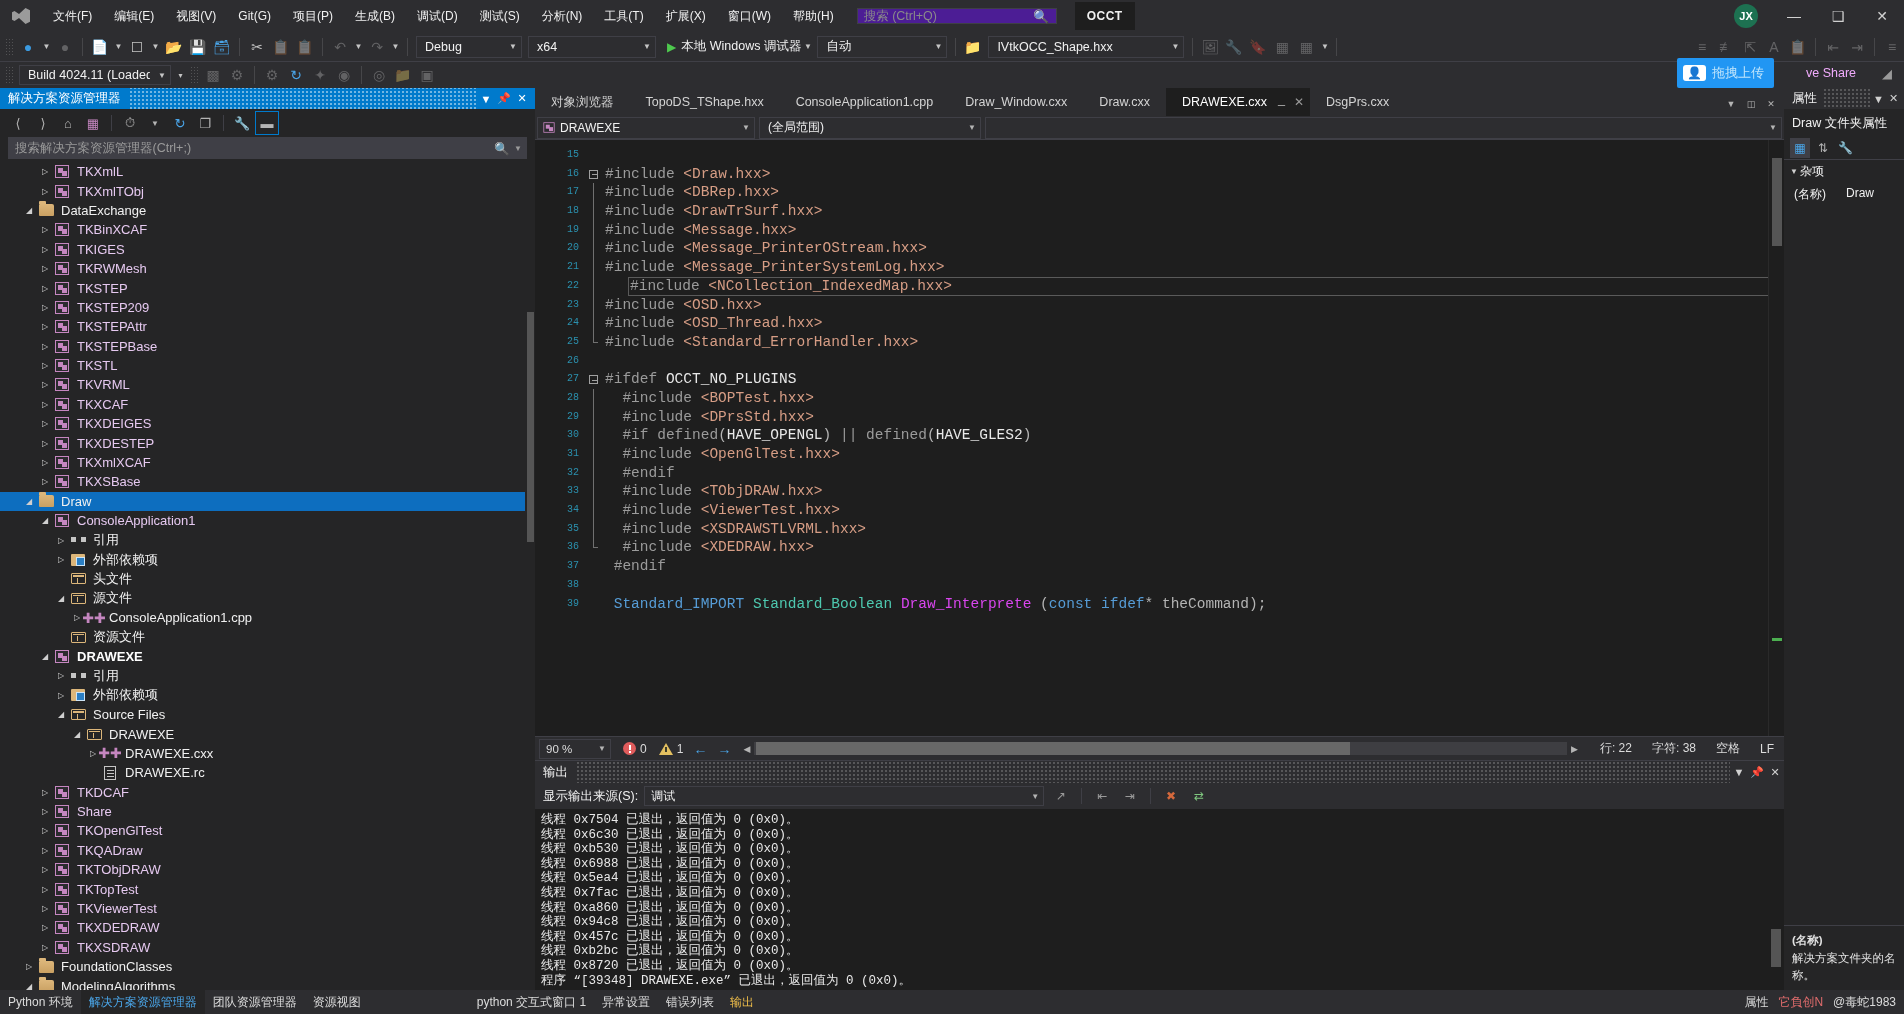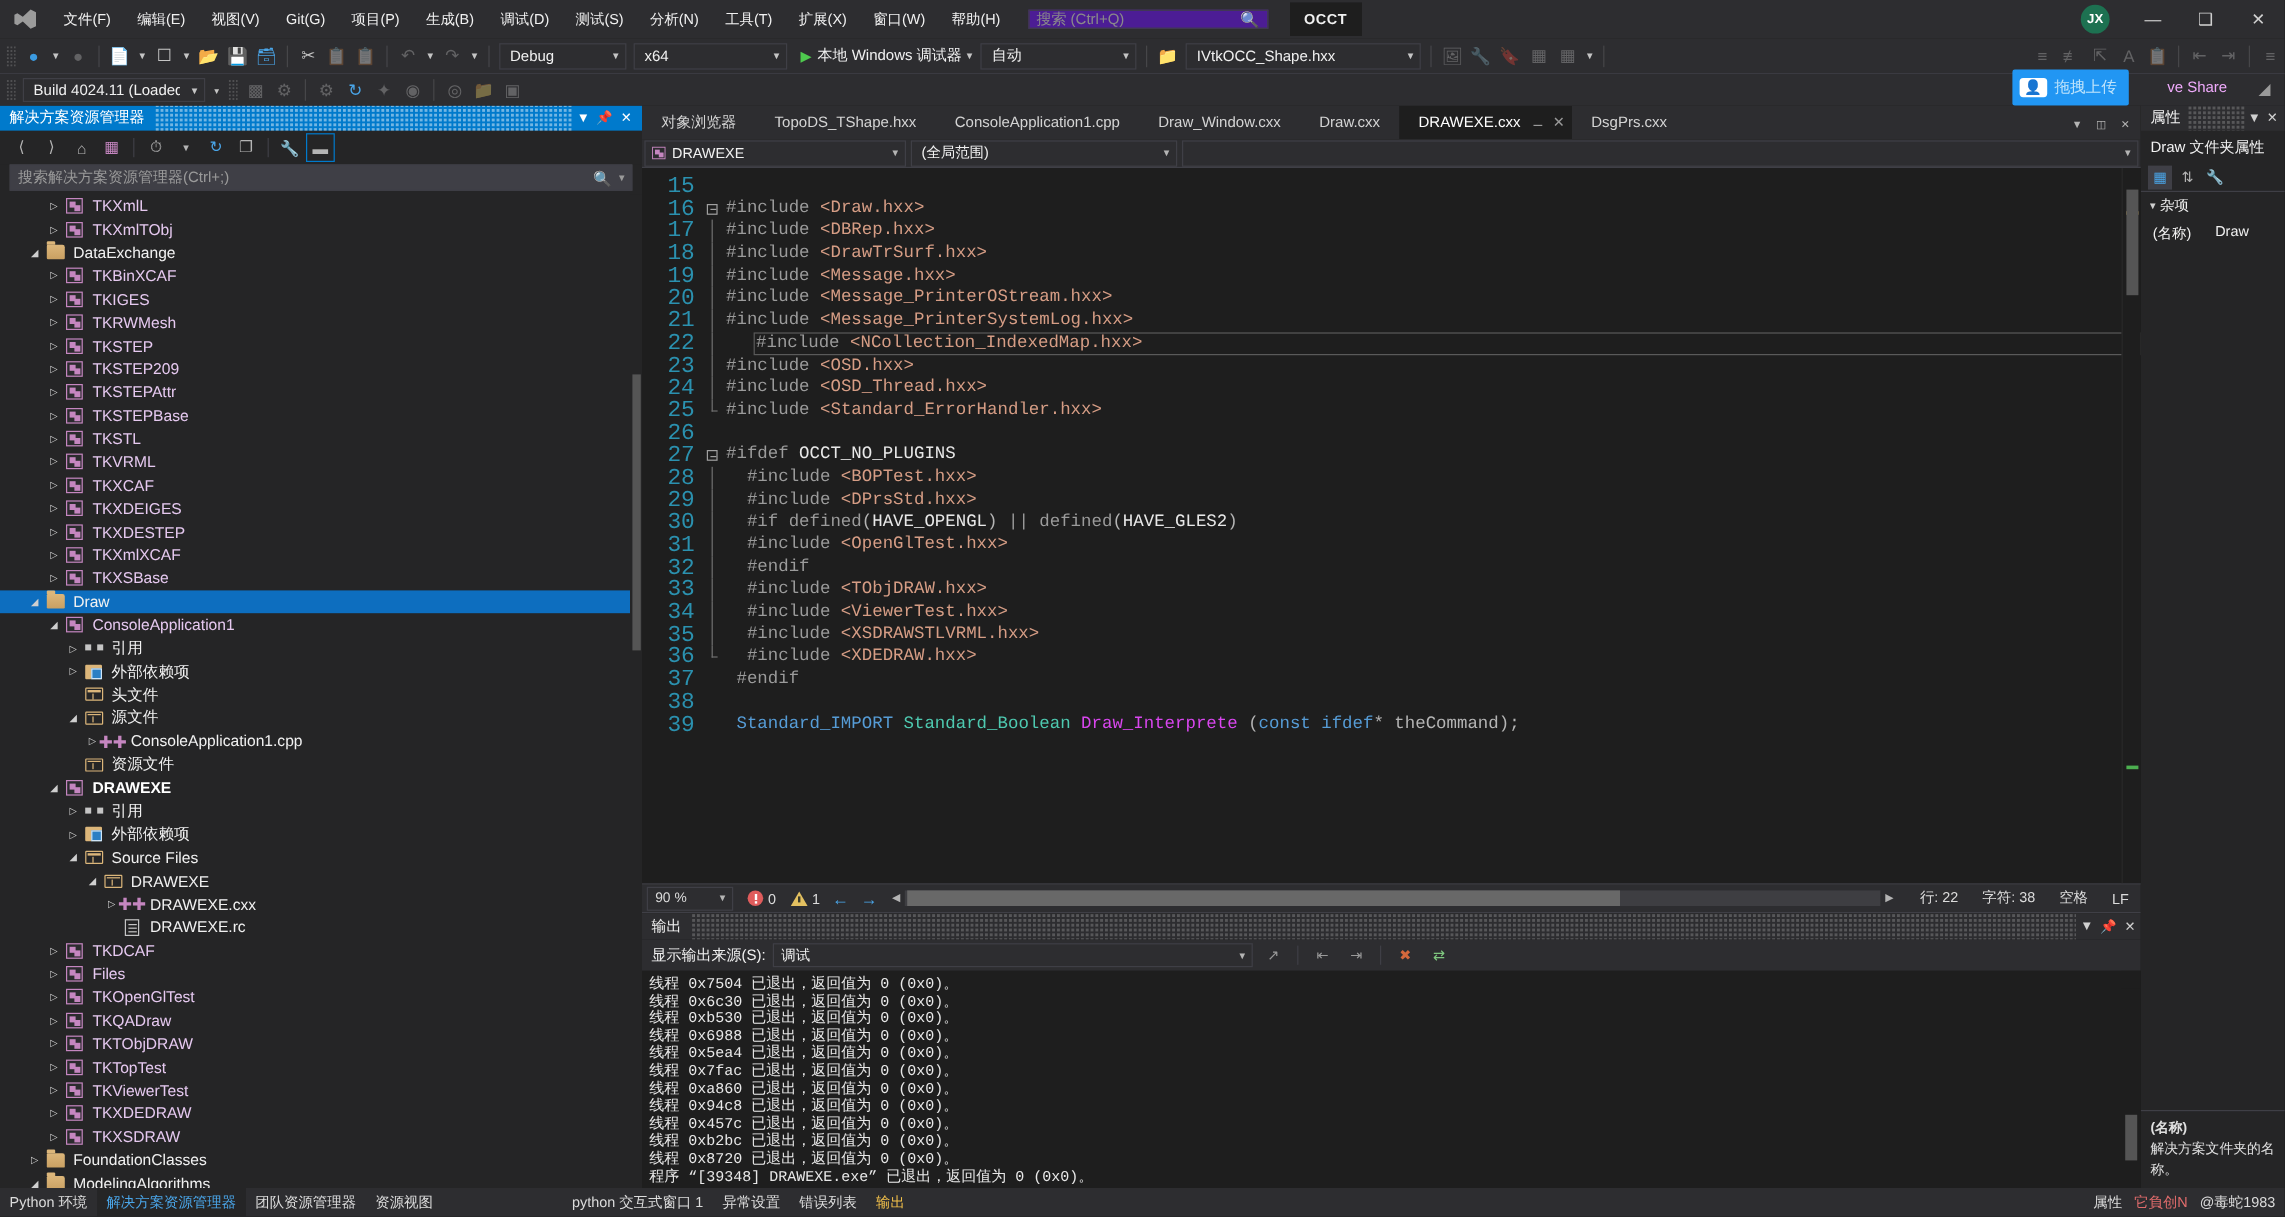--- a/index.html
+++ b/index.html
@@ -159,21 +159,21 @@
 
   .navbar2 { height:24px; background:#2d2d30; display:flex; align-items:center; flex:0 0 24px;
              border-bottom:1px solid #3f3f46; }
   .navcombo { height:22px; border:1px solid #3f3f46; background:#2d2d30; display:flex;
               align-items:center; padding:0 4px 0 4px; font-size:12px; color:#f1f1f1; }
   .navcombo .ca { font-size:8px;color:#b4b4b4;padding-left:10px; }
 
   .editor { flex:1; display:flex; position:relative; min-height:0; overflow:hidden;
             background:#1e1e1e; }
   .gutter { width: 52px; flex:0 0 52px; text-align:right; padding-right:8px; padding-top:6px;
-            color:#2b91af; font-family:"Liberation Mono","DejaVu Sans Mono",monospace; font-size:19px; }
+            color:#2b91af; font-family:"Liberation Mono","DejaVu Sans Mono",monospace; font-size:10px; }
   .gutter div { height:18.7px; line-height:18.7px; }
   .fold { width:16px; flex:0 0 16px; padding-top:6px; }
   .fold div { height:18.7px; line-height:18.7px; position:relative; }
   .fold .box { position:absolute; left:2px; top:5px; width:9px;height:9px;border:1px solid #a0a0a0; }
   .fold .box:before{content:'';position:absolute;left:2px;top:3.5px;width:5px;height:1px;background:#a0a0a0;}
   .fold .bar { position:absolute; left:6px; top:0; width:1px; height:100%; background:#707070; }
   .fold .barend { position:absolute; left:6px; top:0; width:1px; height:10px; background:#707070; }
   .fold .barend:after{content:'';position:absolute;left:0;top:9px;width:5px;height:1px;background:#707070;}
   .code { flex:1; padding-top:6px; font-family:"Liberation Mono","DejaVu Sans Mono",monospace;
           font-size:14.5px; position:relative; min-width:0; overflow:hidden; }
@@ -695,21 +695,21 @@
               <span class="pz"></span>
             </span>
             <span class="lbl" style="padding-left:5px;">TKDCAF</span>
           </div>
           <div class="row">
             <span style="width:38px;flex:0 0 38px;"></span>
             <span class="arrow">▷</span>
             <span class="ticon">
               <span class="pz"></span>
             </span>
-            <span class="lbl" style="padding-left:5px;">Files</span>
+            <span class="lbl" style="padding-left:5px;">Share</span>
           </div>
           <div class="row">
             <span style="width:38px;flex:0 0 38px;"></span>
             <span class="arrow">▷</span>
             <span class="ticon">
               <span class="pz"></span>
             </span>
             <span class="lbl" style="padding-left:5px;">TKOpenGlTest</span>
           </div>
           <div class="row">

